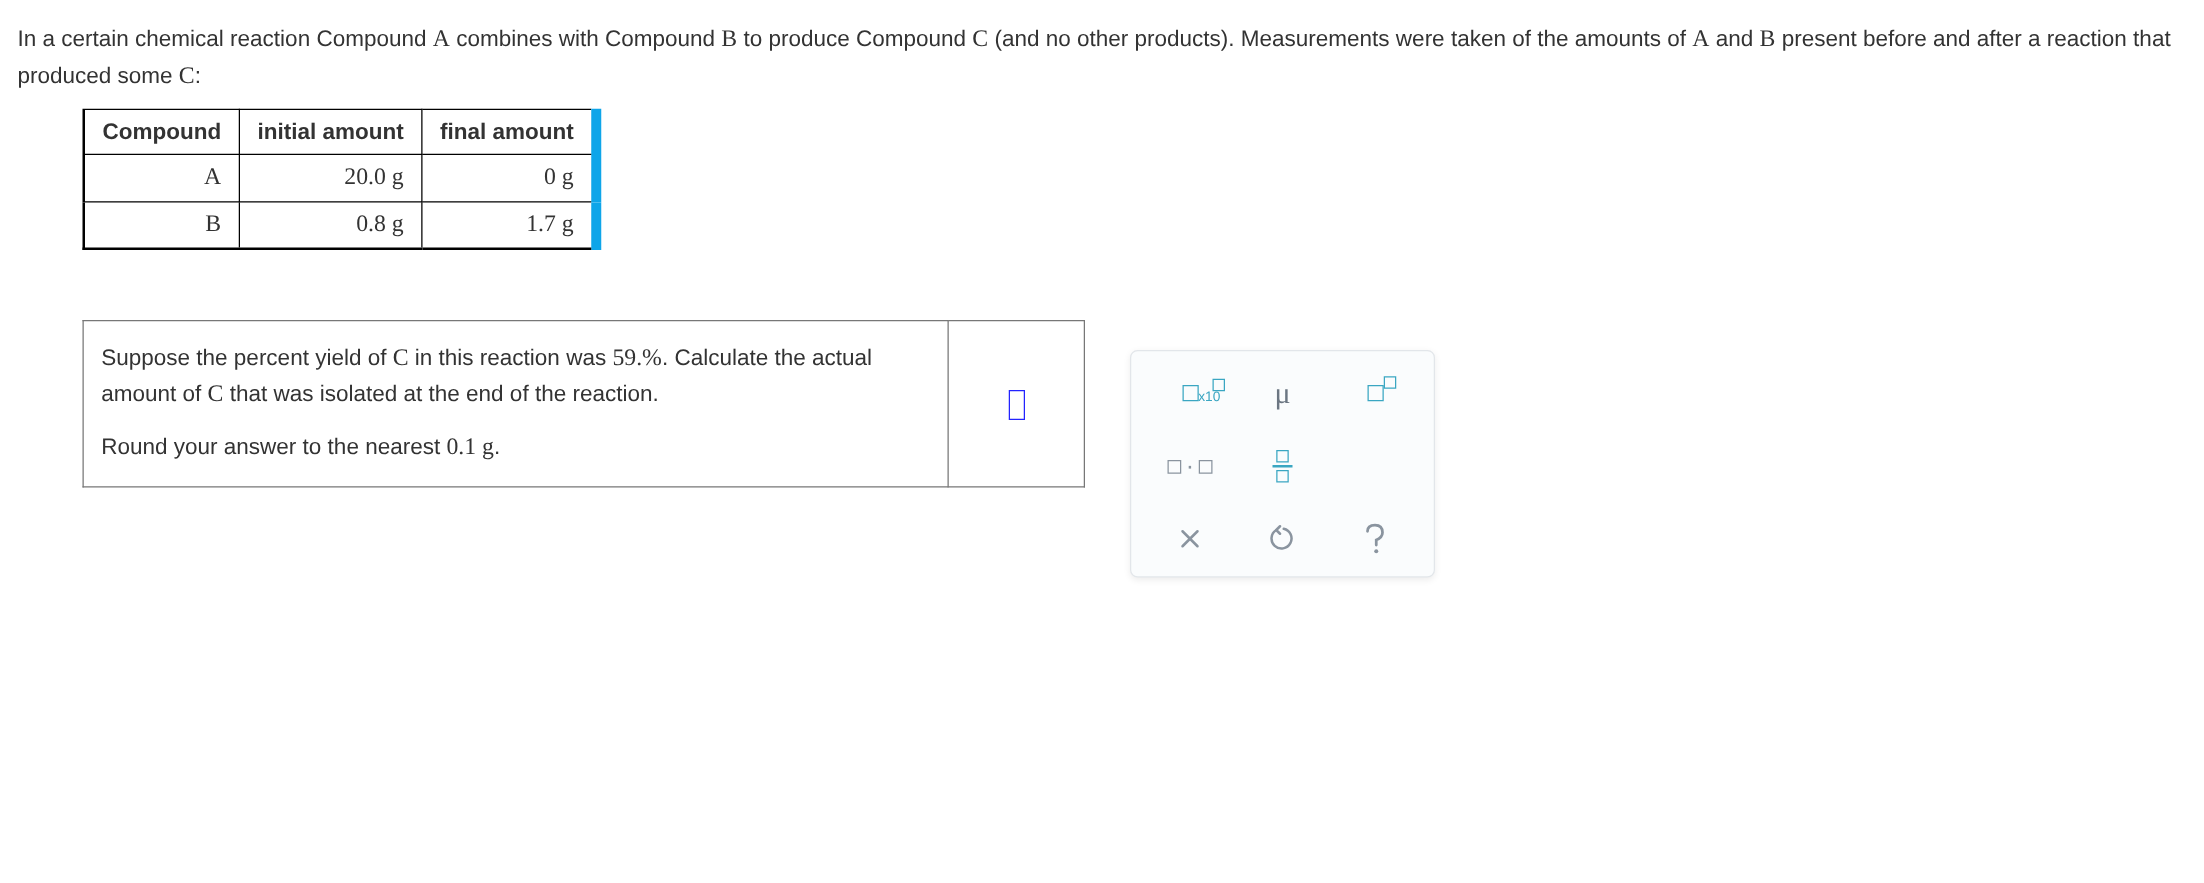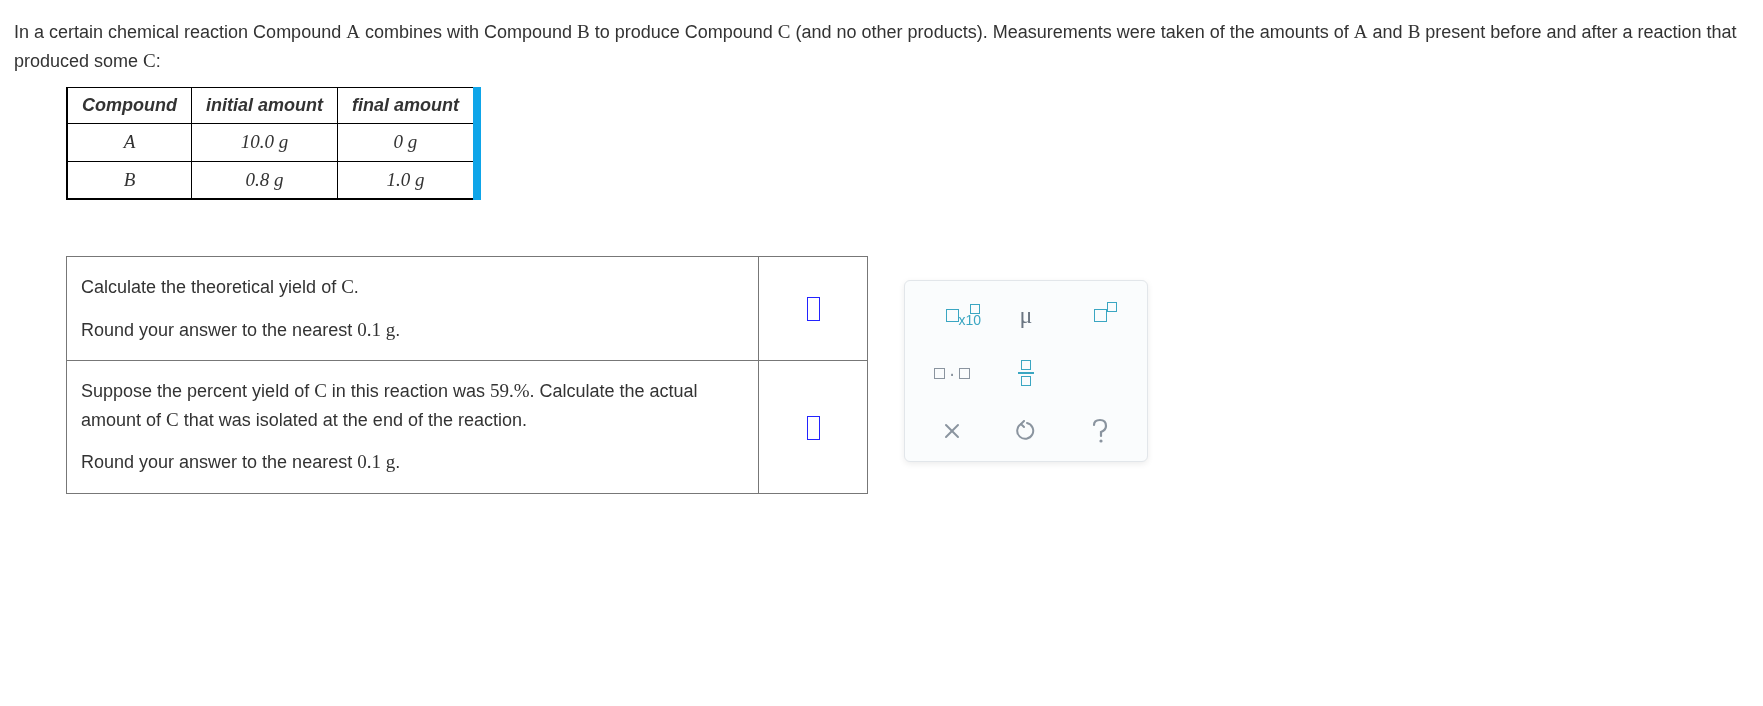--- a/index.html
+++ b/index.html
@@ -14,22 +14,21 @@
   .serif { font-family: "Times New Roman", Times, serif; font-size: 19px; }
   .intro { margin-bottom: 12px; }
   .data-table {
     border-collapse: collapse;
     margin-left: 52px;
     margin-bottom: 56px;
   }
   .data-table th, .data-table td {
     border: 1px solid #000;
     padding: 4px 14px;
-    text-align: center;
-    font-style: italic;
+    text-align: right;
   }
   .data-table th { font-weight: 700; }
   .data-table .hcell { border: 1px solid #000; }
   .data-table thead th { border-top: 2px solid #000; }
   .data-table tr th:first-child, .data-table tr td:first-child { border-left: 2px solid #000; }
   .data-table tr th:last-child, .data-table tr td:last-child { border-right: 8px solid #0ea5e9; }
   .data-table thead th { border-top: 2px solid #000; }
   .data-table tbody tr:last-child td { border-bottom: 2px solid #000; }
 
   .qtable {
@@ -77,21 +76,21 @@
     align-items: center;
     justify-content: center;
     font-size: 20px;
     color: #3aa6c2;
   }
   .pal-cell.muted { color: #8a949f; }
   .sq { display:inline-block; width:11px; height:11px; border:1.5px solid #3aa6c2; }
   .sq-sm { display:inline-block; width:8px; height:8px; border:1.5px solid #3aa6c2; }
   .sq-gray { display:inline-block; width:9px; height:9px; border:1.5px solid #8a949f; }
   .sci { position: relative; display:inline-block; }
-  .sci .sub { font-size:14px; position:absolute; left:13px; top:10px; color:#3aa6c2; }
+  .sci .sub { font-size:11px; position:absolute; left:13px; top:10px; color:#3aa6c2; }
   .sci .sup { position:absolute; left:24px; top:-8px; }
   .exp-box { position: relative; display:inline-block; }
   .exp-box .sup { position:absolute; left:13px; top:-10px; }
   .frac { display:inline-flex; flex-direction:column; align-items:center; line-height:1; color:#3aa6c2; }
   .frac .bar { width:16px; height:1.5px; background:#3aa6c2; margin:2px 0; }
   .mu { font-family: "Times New Roman", serif; font-size:24px; color:#6b7682; }
   .x-icon svg, .undo-icon svg, .q-icon svg { display:block; }
 </style>
 </head>
 <body>
@@ -104,46 +103,33 @@
   <thead>
     <tr>
       <th class="hcell">Compound</th>
       <th class="hcell">initial amount</th>
       <th class="hcell">final amount</th>
     </tr>
   </thead>
   <tbody>
     <tr>
       <td class="serif">A</td>
-      <td class="serif">10.0 g</td>
+      <td class="serif">20.0 g</td>
       <td class="serif">0 g</td>
     </tr>
     <tr>
       <td class="serif">B</td>
       <td class="serif">0.8 g</td>
-      <td class="serif">1.0 g</td>
+      <td class="serif">1.7 g</td>
     </tr>
   </tbody>
 </table>
 
 <table class="qtable">
   <tbody>
-      <tr>
-    <td>
-      <div style="margin-bottom:14px;">
-        <span>Calculate the theoretical yield of </span><span class="serif">C</span><span>.</span>
-      </div>
-      <div>
-        <span>Round your answer to the nearest </span><span class="serif">0.1 g</span><span>.</span>
-      </div>
-    </td>
-    <td class="answer">
-      <span class="placeholder"></span>
-    </td>
-  </tr>
   <tr>
     <td>
       <div style="margin-bottom:14px;">
         <span>Suppose the percent yield of </span><span class="serif">C</span><span> in this reaction was </span><span class="serif">59.%</span><span>. Calculate the actual amount of </span><span class="serif">C</span><span> that was isolated at the end of the reaction.</span>
       </div>
       <div>
         <span>Round your answer to the nearest </span><span class="serif">0.1 g</span><span>.</span>
       </div>
     </td>
     <td class="answer">

